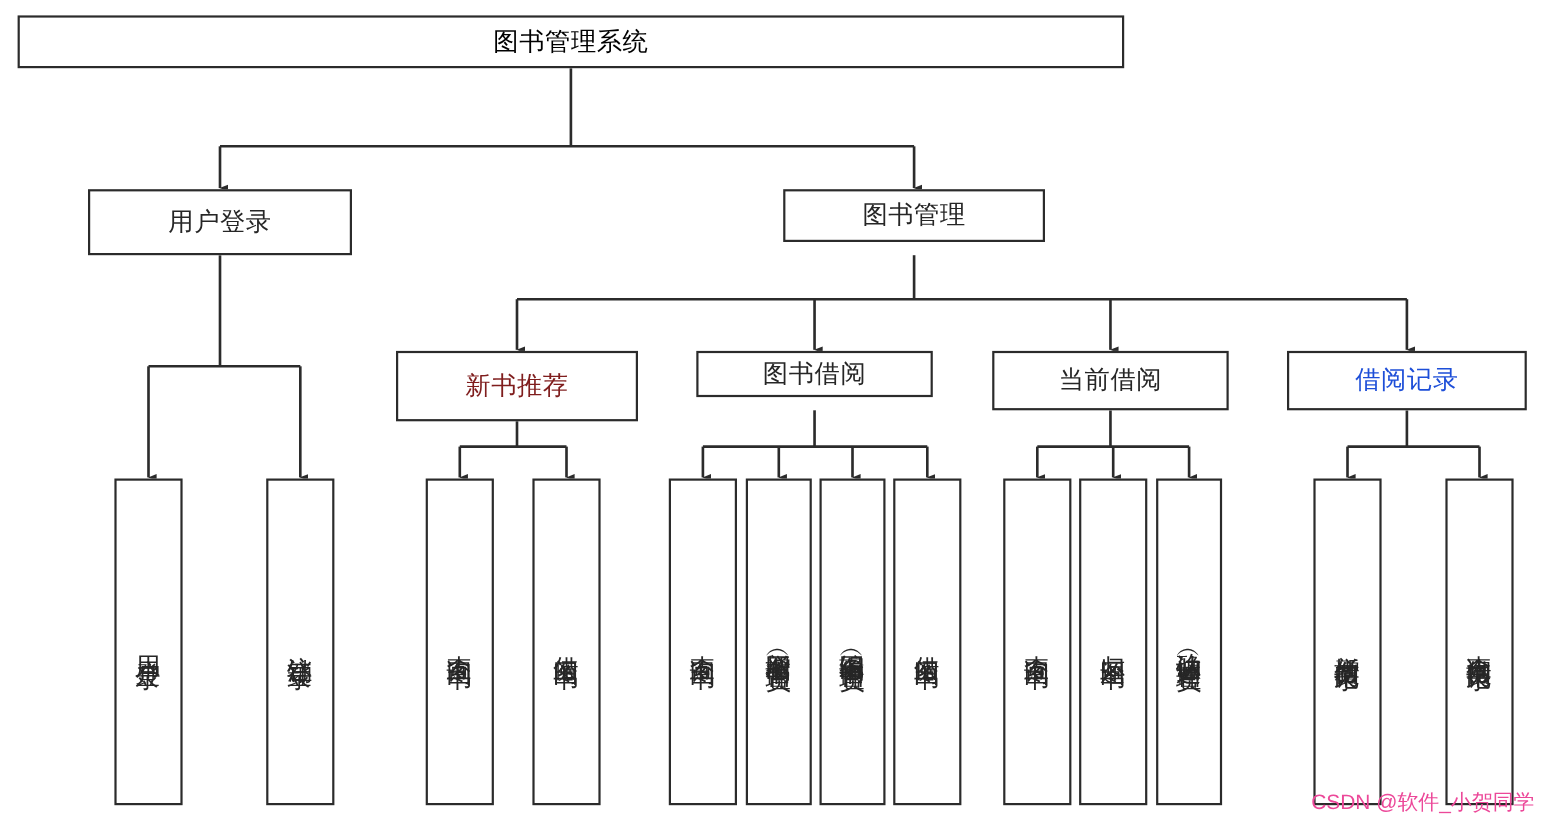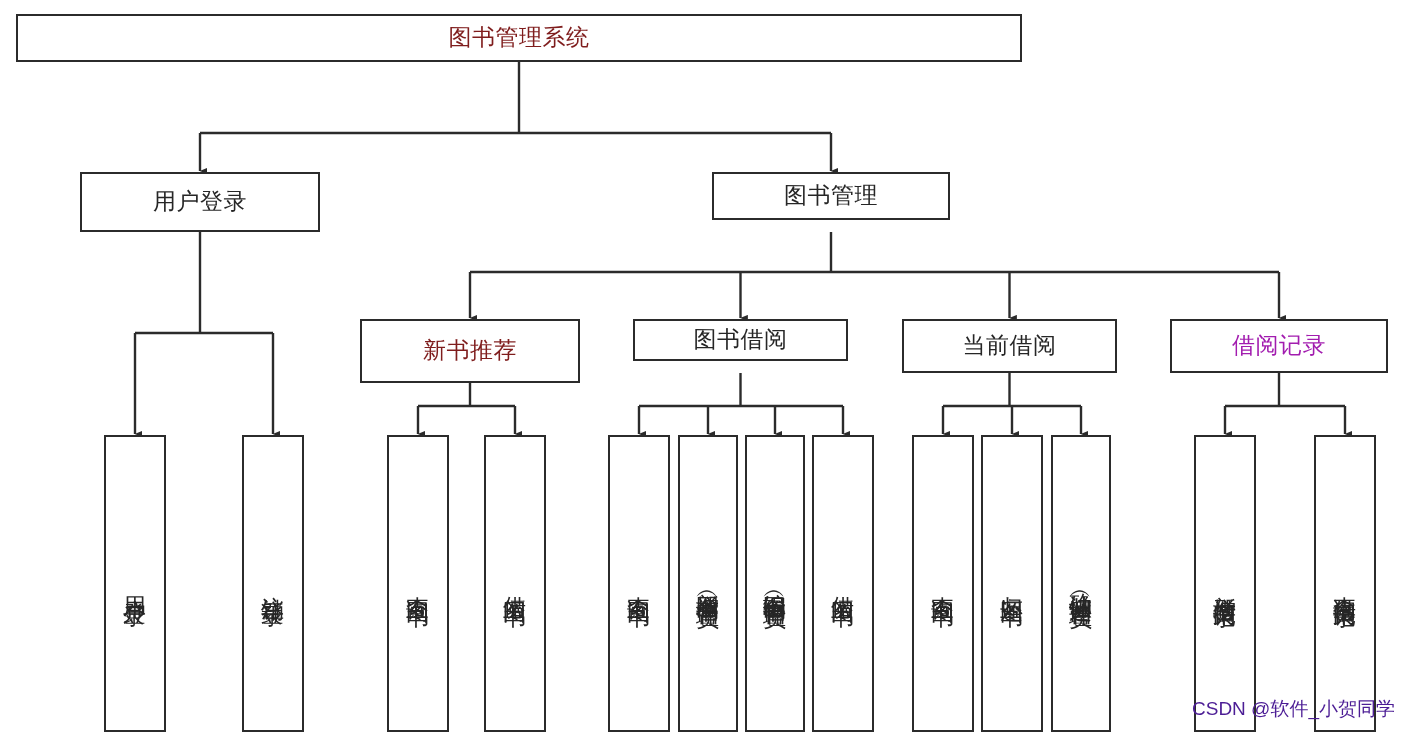--- a/index.html
+++ b/index.html
@@ -107,39 +107,39 @@
       <line x1="943" y1="406" x2="1081" y2="406" stroke="#2b2b2b" stroke-width="2.4"></line>
       <line x1="943" y1="406" x2="943" y2="434" stroke="#2b2b2b" stroke-width="2.4" marker-end="url(#arrowhead)"></line>
       <line x1="1012" y1="406" x2="1012" y2="434" stroke="#2b2b2b" stroke-width="2.4" marker-end="url(#arrowhead)"></line>
       <line x1="1081" y1="406" x2="1081" y2="434" stroke="#2b2b2b" stroke-width="2.4" marker-end="url(#arrowhead)"></line>
       <line x1="1279" y1="373" x2="1279" y2="406" stroke="#2b2b2b" stroke-width="2.4"></line>
       <line x1="1225" y1="406" x2="1345" y2="406" stroke="#2b2b2b" stroke-width="2.4"></line>
       <line x1="1225" y1="406" x2="1225" y2="434" stroke="#2b2b2b" stroke-width="2.4" marker-end="url(#arrowhead)"></line>
       <line x1="1345" y1="406" x2="1345" y2="434" stroke="#2b2b2b" stroke-width="2.4" marker-end="url(#arrowhead)"></line>
     </svg>
   <div id="node-layer">
-      <div class="node-box" style="left: 16px; top: 14px; width: 1006px; height: 48px; border-color: rgb(43, 43, 43); color: #7f1d1d;">
+      <div class="node-box" style="left: 16px; top: 14px; width: 1006px; height: 48px; border-color: rgb(43, 43, 43); color: #000000;">
         <span class="node-label-h">图书管理系统</span>
       </div>
       <div class="node-box" style="left: 80px; top: 172px; width: 240px; height: 60px; border-color: rgb(43, 43, 43); color: rgb(38, 38, 38);">
         <span class="node-label-h">用户登录</span>
       </div>
       <div class="node-box" style="left: 712px; top: 172px; width: 238px; height: 48px; border-color: rgb(43, 43, 43); color: rgb(38, 38, 38);">
         <span class="node-label-h">图书管理</span>
       </div>
       <div class="node-box" style="left: 360px; top: 319px; width: 220px; height: 64px; border-color: rgb(43, 43, 43); color: #7f1d1d;">
         <span class="node-label-h">新书推荐</span>
       </div>
       <div class="node-box" style="left: 633px; top: 319px; width: 215px; height: 42px; border-color: rgb(43, 43, 43); color: rgb(38, 38, 38);">
         <span class="node-label-h">图书借阅</span>
       </div>
       <div class="node-box" style="left: 902px; top: 319px; width: 215px; height: 54px; border-color: rgb(43, 43, 43); color: rgb(38, 38, 38);">
         <span class="node-label-h">当前借阅</span>
       </div>
-      <div class="node-box" style="left: 1170px; top: 319px; width: 218px; height: 54px; border-color: rgb(43, 43, 43); color: #a21caf;">
+      <div class="node-box" style="left: 1170px; top: 319px; width: 218px; height: 54px; border-color: rgb(43, 43, 43); color: #1d4ed8;">
         <span class="node-label-h">借阅记录</span>
       </div>
       <div class="node-box leaf" style="left: 104px; top: 435px; width: 62px; height: 297px; border-color: rgb(43, 43, 43); color: rgb(38, 38, 38);">
         <span class="node-label-v">用户登录</span>
       </div>
       <div class="node-box leaf" style="left: 242px; top: 435px; width: 62px; height: 297px; border-color: rgb(43, 43, 43); color: rgb(38, 38, 38);">
         <span class="node-label-v">注销登录</span>
       </div>
       <div class="node-box leaf" style="left: 387px; top: 435px; width: 62px; height: 297px; border-color: rgb(43, 43, 43); color: rgb(38, 38, 38);">
         <span class="node-label-v">查询图书</span>
@@ -168,14 +168,14 @@
       <div class="node-box leaf" style="left: 1051px; top: 435px; width: 60px; height: 297px; border-color: rgb(43, 43, 43); color: rgb(38, 38, 38);">
         <span class="node-label-v long">确认归还（管理员）</span>
       </div>
       <div class="node-box leaf" style="left: 1194px; top: 435px; width: 62px; height: 297px; border-color: rgb(43, 43, 43); color: rgb(38, 38, 38);">
         <span class="node-label-v long">新增借阅记录</span>
       </div>
       <div class="node-box leaf" style="left: 1314px; top: 435px; width: 62px; height: 297px; border-color: rgb(43, 43, 43); color: rgb(38, 38, 38);">
         <span class="node-label-v long">查询借阅记录</span>
       </div>
     </div>
-  <div class="watermark" style="left: 1192px; top: 696px; color: #4c1d95;">CSDN @软件_小贺同学</div>
+  <div class="watermark" style="left: 1192px; top: 716px; color: #ec4899;">CSDN @软件_小贺同学</div>
 </div>
 
 </body></html>

